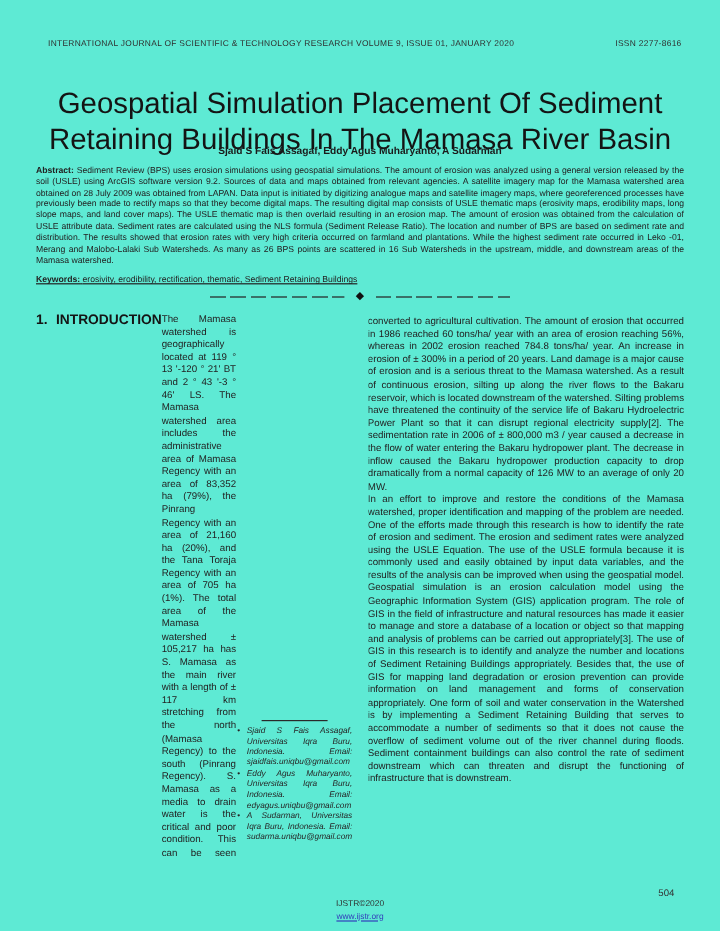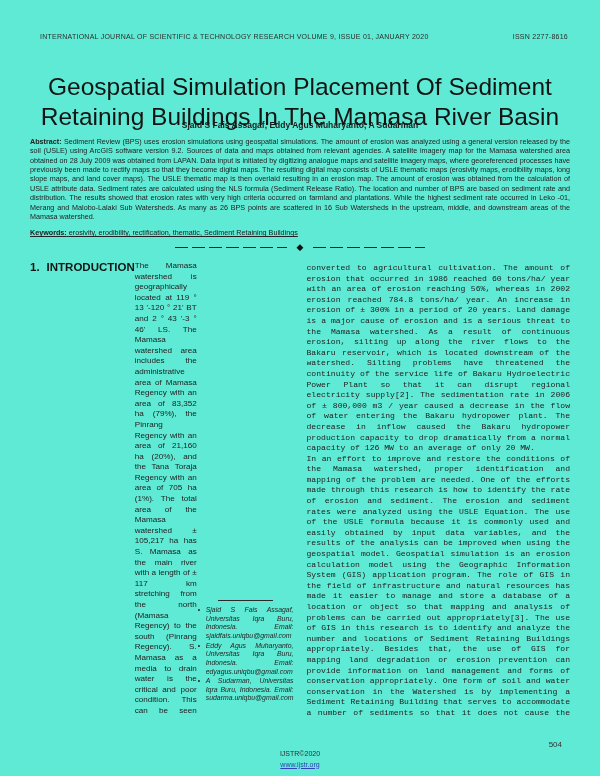--- a/index.html
+++ b/index.html
@@ -52,21 +52,21 @@
   }
   .diamond{font-size:9px;color:#111;line-height:1;transform:translateY(-0.5px);}
   
   .columns{
     position:absolute;top:261px;left:30px;right:30px;height:457px;
     display:flex;gap:13px;
   }
   .col{
     width:50%;overflow:hidden;display:flex;
   }
-  .col-right{padding-top:2px;font-family:Liberation Mono, monospace;}
+  .col-right{padding-top:2px;}
   .section-heading{
     margin:0 0 3px 0;font-size:11.5px;font-weight:bold;color:#141414;
   }
   .section-heading .num{margin-right:7px;}
   .bodytext p{
     margin:0;font-size:8.1px;line-height:1.31;text-align:justify;color:#222;
   }
   
   .footnote-block{margin-top:auto;margin-bottom:14px;}
   .fn-divider{width:57%;margin:0 auto 5px auto;border-top:1px solid #2a2a2a;}

